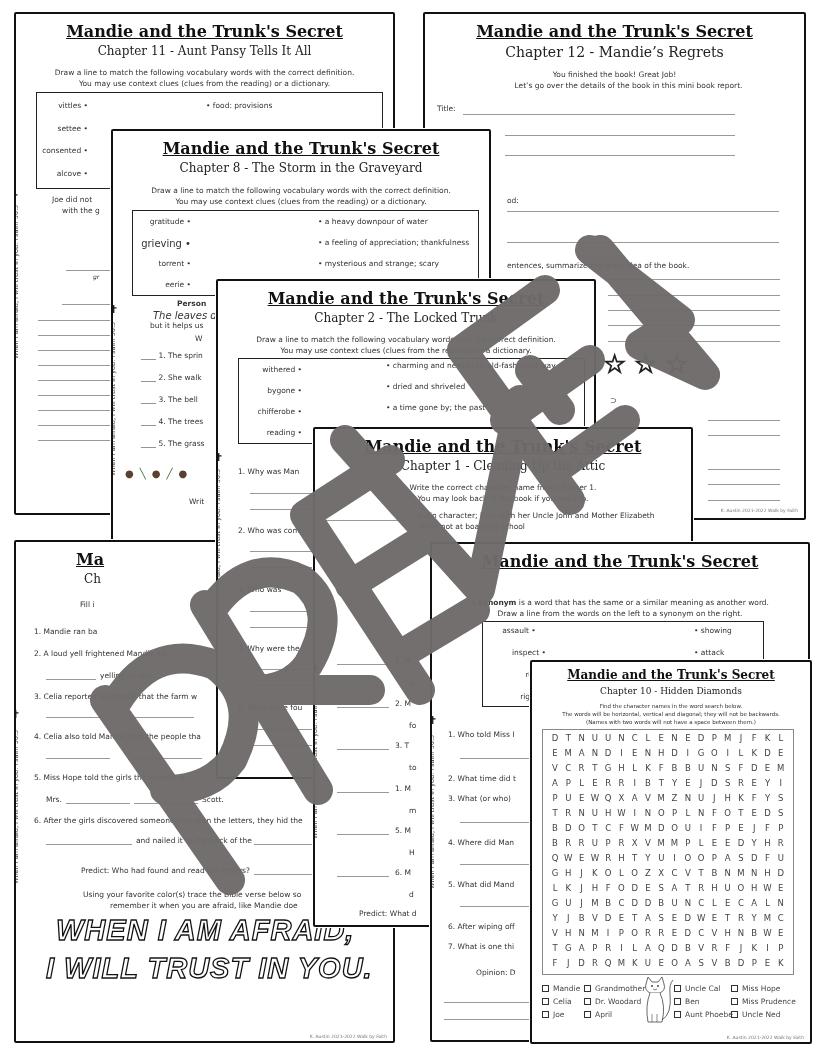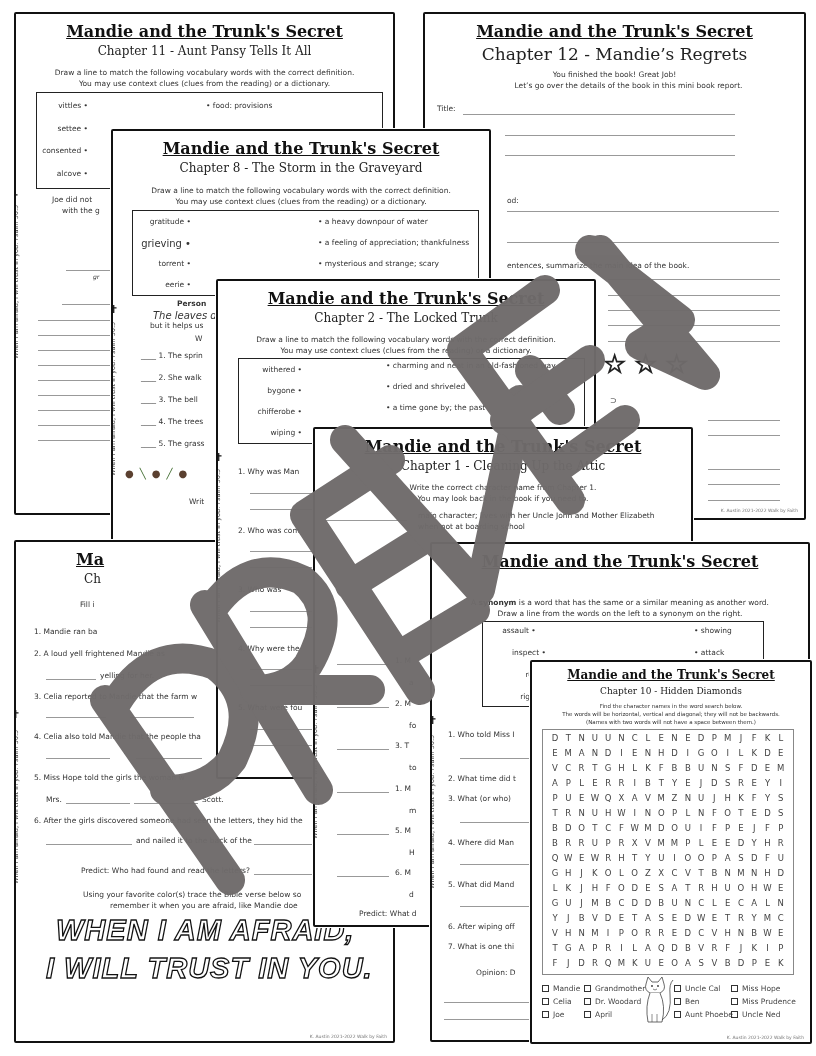--- a/index.html
+++ b/index.html
@@ -51,21 +51,21 @@
   <div class="rule" style="left:22px; top:351px; width:80px;"></div>
   <div class="rule" style="left:22px; top:366px; width:80px;"></div>
   <div class="rule" style="left:22px; top:381px; width:80px;"></div>
   <div class="rule" style="left:22px; top:396px; width:80px;"></div>
   <div class="rule" style="left:22px; top:411px; width:80px;"></div>
   <div class="rule" style="left:22px; top:426px; width:80px;"></div>
 </div>
 
 <div class="page" style="left:423px; top:12px; width:383px; height:508px;">
   <div class="title" style="position:absolute; left:0; right:0; top:8px; font-size:16px;">Mandie and the Trunk's Secret</div>
-  <div class="chapter" style="position:absolute; left:0; right:0; top:30px; font-size:17px;">Chapter 12 - Mandie’s Regrets</div>
+  <div class="chapter" style="position:absolute; left:0; right:0; top:30px; font-size:14px;">Chapter 12 - Mandie’s Regrets</div>
   <div class="instr" style="position:absolute; left:0; right:0; top:56px; font-size:7.5px;">You finished the book! Great Job!</div>
   <div class="instr" style="position:absolute; left:0; right:6px; top:67px; font-size:7.5px;margin-left:34px;">Let’s go over the details of the book in this mini book report.</div>
   <div class="q" style="left:12px; top:90px; font-size:7.5px;">Title:</div>
   <div class="rule" style="left:38px; top:100px; width:272px;"></div>
   <div class="rule" style="left:80px; top:121px; width:230px;"></div>
   <div class="rule" style="left:80px; top:141px; width:230px;"></div>
   <div class="q" style="left:82px; top:182px; font-size:7.5px;">od:</div>
   <div class="rule" style="left:82px; top:197px; width:272px;"></div>
   <div class="rule" style="left:82px; top:228px; width:272px;"></div>
   <div class="q" style="left:82px; top:247px; font-size:7.5px;">entences, summarize the main idea of the book.</div>
@@ -160,21 +160,21 @@
 
 <div class="page" style="left:216px; top:279px; width:380px; height:500px;">
   <div class="title" style="position:absolute; left:0; right:0; top:8px; font-size:16px;">Mandie and the Trunk's Secret</div>
   <div class="chapter" style="position:absolute; left:0; right:0; top:30px; font-size:12px;">Chapter 2 - The Locked Trunk</div>
   <div class="instr" style="position:absolute; left:0; right:0; top:54px; font-size:7.5px;">Draw a line to match the following vocabulary words with the correct definition.</div>
   <div class="instr" style="position:absolute; left:0; right:0; top:65px; font-size:7.5px;">You may use context clues (clues from the reading) or a dictionary.</div>
   <div class="vocab-box" style="left:20px; top:77px; width:345px; height:84px;"></div>
   <div class="vocab-row" style="left:20px; top:84px; font-size:7.5px; width:64px; text-align:right;"><span>withered</span> •</div>
   <div class="vocab-row" style="left:20px; top:105px; font-size:7.5px; width:64px; text-align:right;"><span>bygone</span> •</div>
   <div class="vocab-row" style="left:20px; top:126px; font-size:7.5px; width:64px; text-align:right;"><span>chifferobe</span> •</div>
-  <div class="vocab-row" style="left:20px; top:147px; font-size:7.5px; width:64px; text-align:right;"><span>wiping</span> •</div>
+  <div class="vocab-row" style="left:20px; top:147px; font-size:7.5px; width:64px; text-align:right;"><span>reading</span> •</div>
   <div class="vocab-row" style="left:168px; top:80px; font-size:7.5px;">• <span>charming and neat in an old-fashioned way</span></div>
   <div class="vocab-row" style="left:168px; top:101px; font-size:7.5px;">• <span>dried and shriveled</span></div>
   <div class="vocab-row" style="left:168px; top:122px; font-size:7.5px;">• <span>a time gone by; the past</span></div>
   <div class="cross" style="left:-4px; top:170px; font-size:11px;">✝</div>
   <div class="side-verse" style="left:-4px; top:342px; font-size:6.5px;">When I am afraid, I will trust in you. Psalm 56:3</div>
   <div class="q" style="left:20px; top:186px; font-size:7.5px;">1.  Why was Man</div>
   <div class="rule" style="left:32px; top:212px; width:260px;"></div>
   <div class="rule" style="left:32px; top:228px; width:260px;"></div>
   <div class="q" style="left:20px; top:245px; font-size:7.5px;">2.  Who was com</div>
   <div class="rule" style="left:32px; top:270px; width:260px;"></div>

